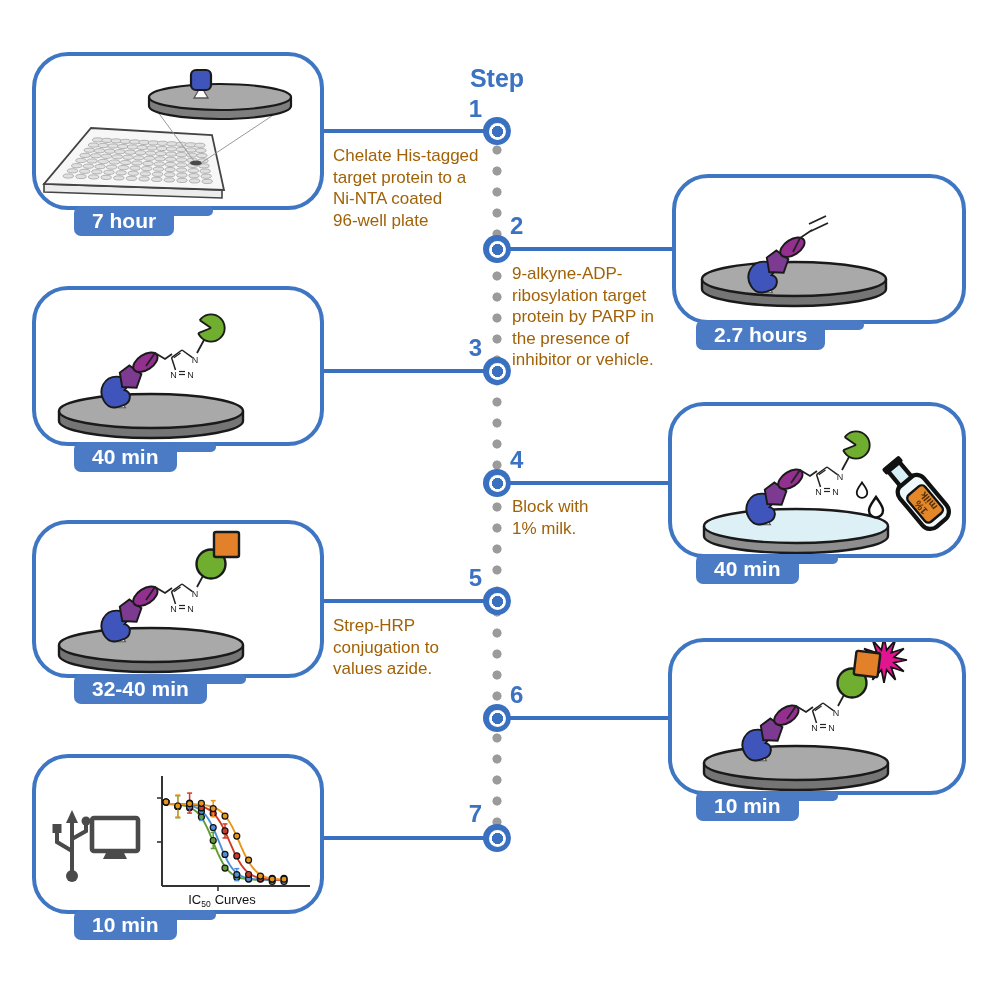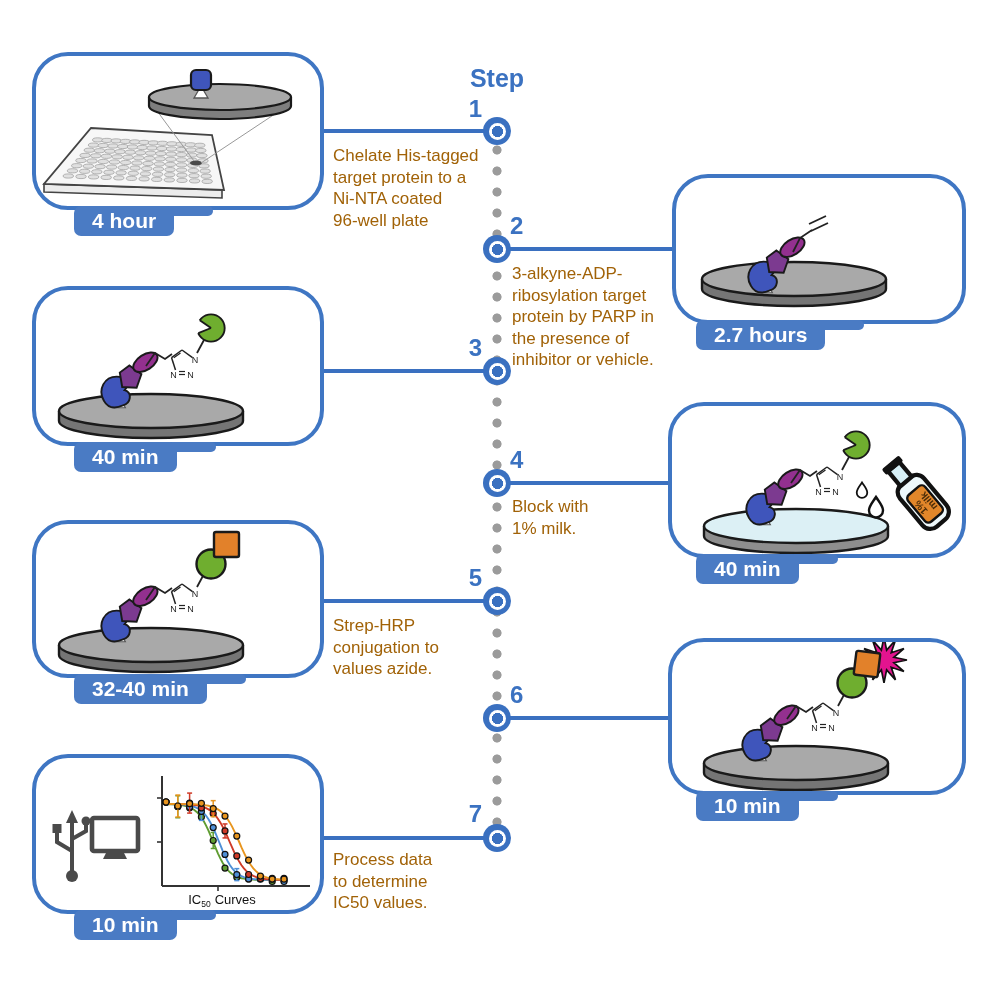--- a/index.html
+++ b/index.html
@@ -100,33 +100,30 @@
   <div class="tl-num left" style="top:334px">3</div>
   <div class="tl-num right" style="top:446px">4</div>
   <div class="tl-num left" style="top:564px">5</div>
   <div class="tl-num right" style="top:681px">6</div>
   <div class="tl-num left" style="top:800px">7</div>
 
   <div class="desc" style="left:333px;top:145px;width:160px">Chelate His-tagged
 target protein to a
 Ni-NTA coated
 96-well plate</div>
-  <div class="desc" style="left:512px;top:263px;width:170px">3-alkyne-ADP-
+  <div class="desc" style="left:512px;top:263px;width:170px">9-alkyne-ADP-
 ribosylation target
 protein by PARP in
 the presence of
 inhibitor or vehicle.</div>
   <div class="desc" style="left:512px;top:496px;width:140px">Block with
 1% milk.</div>
   <div class="desc" style="left:333px;top:615px;width:150px">Strep-HRP
 conjugation to
 values azide.</div>
-  <div class="desc" style="left:333px;top:849px;width:140px">Process data
-to determine
-IC50 values.</div>
 
   <div class="panel" style="left:32px;top:52px;width:292px;height:158px">
     <svg class="art" viewBox="0 0 284 150">
       <g>
         <polygon points="8,128 186,134 186,142 8,136" fill="#ececec" stroke="#444" stroke-width="1.6"></polygon>
         <polygon points="55,72 176,79 188,134 8,128" fill="#f7f7f7" stroke="#444" stroke-width="1.8"></polygon>
         <g id="plate-wells">
             <ellipse cx="61.7" cy="83.9" rx="5.2" ry="2.1" fill="#e0e0e0" stroke="#9a9a9a" stroke-width="0.7"></ellipse>
             <ellipse cx="70.9" cy="84.4" rx="5.2" ry="2.1" fill="#e0e0e0" stroke="#9a9a9a" stroke-width="0.7"></ellipse>
             <ellipse cx="80.2" cy="84.9" rx="5.2" ry="2.1" fill="#e0e0e0" stroke="#9a9a9a" stroke-width="0.7"></ellipse>
@@ -229,21 +226,21 @@
       <line x1="158" y1="105" x2="113" y2="44" stroke="#999" stroke-width="1"></line>
       <line x1="165" y1="107" x2="254" y2="48" stroke="#999" stroke-width="1"></line>
       <g>
         <path d="M113,41 v9 a71,13 0 0 0 142,0 v-9" fill="#7e7e7e" stroke="#1a1a1a" stroke-width="2.2"></path>
         <ellipse cx="184" cy="41" rx="71" ry="13" fill="#a9a9a9" stroke="#1a1a1a" stroke-width="2.2"></ellipse>
         <polygon points="158,42 172,42 165,30" fill="#fff" stroke="#555" stroke-width="1.3"></polygon>
         <rect x="155" y="14" width="20" height="20" rx="5" fill="#3f55bb" stroke="#1a1a1a" stroke-width="2.2"></rect>
       </g>
     </svg>
   </div>
-  <div class="badge" style="left:74px;top:206px">4 hour</div>
+  <div class="badge" style="left:74px;top:206px">7 hour</div>
 
   <div class="panel" style="left:672px;top:174px;width:294px;height:150px">
     <svg class="art" viewBox="0 0 286 142">
       <g>
         <path d="M26,101 v10 a92,17 0 0 0 184,0 v-10" fill="#757575" stroke="#1a1a1a" stroke-width="2.4"></path>
         <ellipse cx="118" cy="101" rx="92" ry="17" fill="#a9a9a9" stroke="#1a1a1a" stroke-width="2.4"></ellipse>
       </g>
       <g transform="translate(90,114) scale(0.8)">
         <use href="#def-protein"></use>
       </g>

